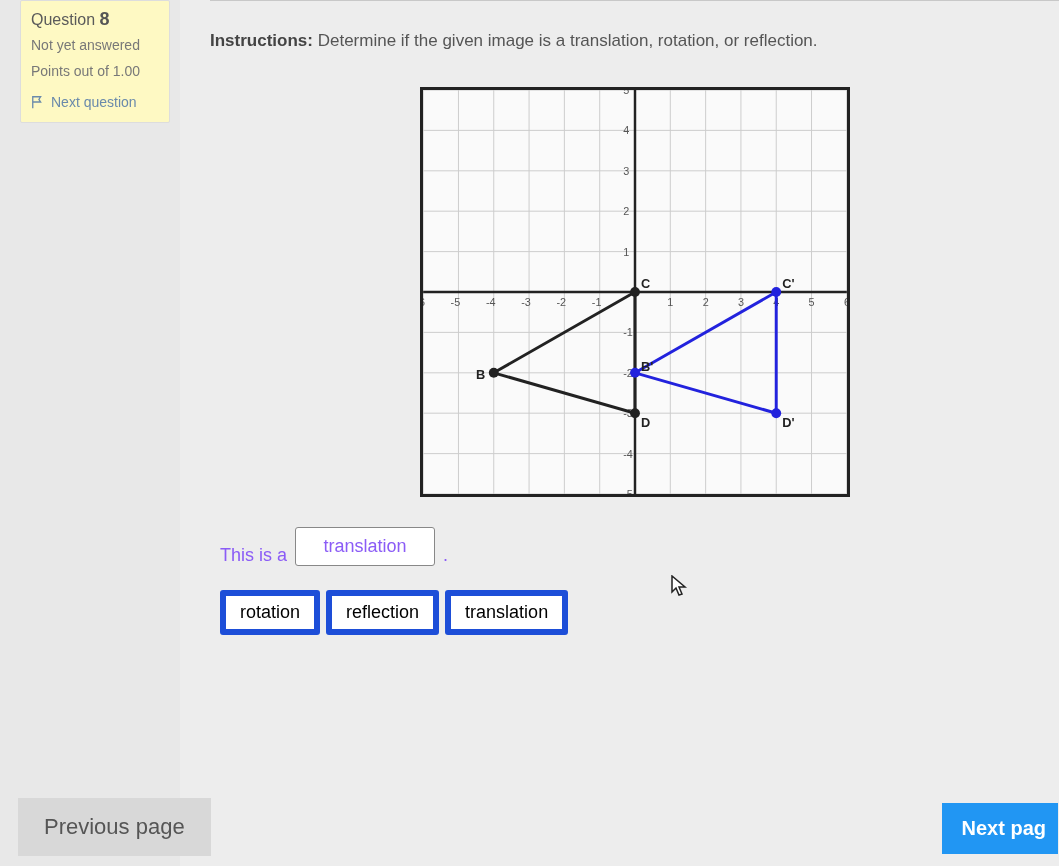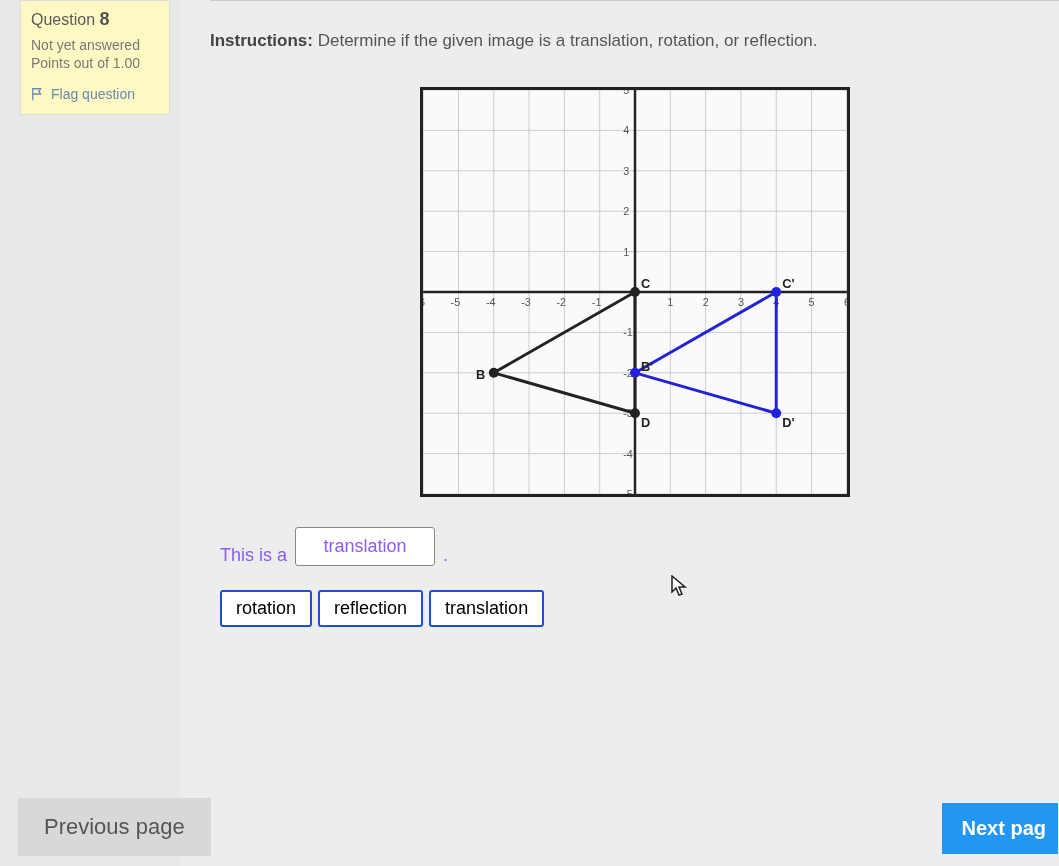--- a/index.html
+++ b/index.html
@@ -19,21 +19,21 @@
     .info-block {
       background: #fef9c3;
       border: 1px solid #ddd;
       border-radius: 2px;
       margin-bottom: 10px;
       padding: 8px 10px;
     }
     .q-title { font-size: 16px; color: #5a5a5a; font-weight: 500; }
     .q-num { font-weight: 700; font-size: 18px; color: #555; }
     .status { font-size: 14px; color: #787878; margin-top: 6px; line-height: 1.3; }
-    .points { font-size: 14px; color: #787878; line-height: 1.3; }
+    .points { font-size: 14px; color: #787878; margin-top: 8px; line-height: 1.3; }
     .flag-link {
       display: flex;
       align-items: center;
       gap: 6px;
       font-size: 14px;
       color: #6a8aab;
       margin-top: 10px;
       cursor: pointer;
       padding: 4px 0;
     }
@@ -87,21 +87,21 @@
       min-width: 140px;
       text-align: center;
       font-size: 18px;
     }
     .options-row {
       display: flex;
       gap: 6px;
       margin-left: 10px;
     }
     .option {
-      border: 2px solid #1d4ed8;
+      border: 6px solid #1d4ed8;
       border-radius: 3px;
       padding: 6px 14px;
       background: #fff;
       font-size: 18px;
       cursor: move;
     }
     .prev-btn {
       background: #d8d8d8;
       color: #555;
       font-size: 22px;
@@ -144,21 +144,21 @@
     </div>
     <div class="status">Not yet answered</div>
     <div class="points">
       <span>Points out of</span>
       <span>1.00</span>
     </div>
     <div class="flag-link">
       <svg class="flag-icon" viewBox="0 0 16 16">
           <path fill="none" stroke="#6a8aab" stroke-width="1.5" d="M2 1v14M2 2h9l-2 3 2 3H2"></path>
         </svg>
-      <span>Flag question</span>
+      <span>Next question</span>
     </div>
   </div>
 </div>
 
 <div class="main">
   <hr class="divider">
   <div class="instructions">
     <b>Instructions:</b>
     <span>Determine if the given image is a translation, rotation, or reflection.</span>
   </div>

